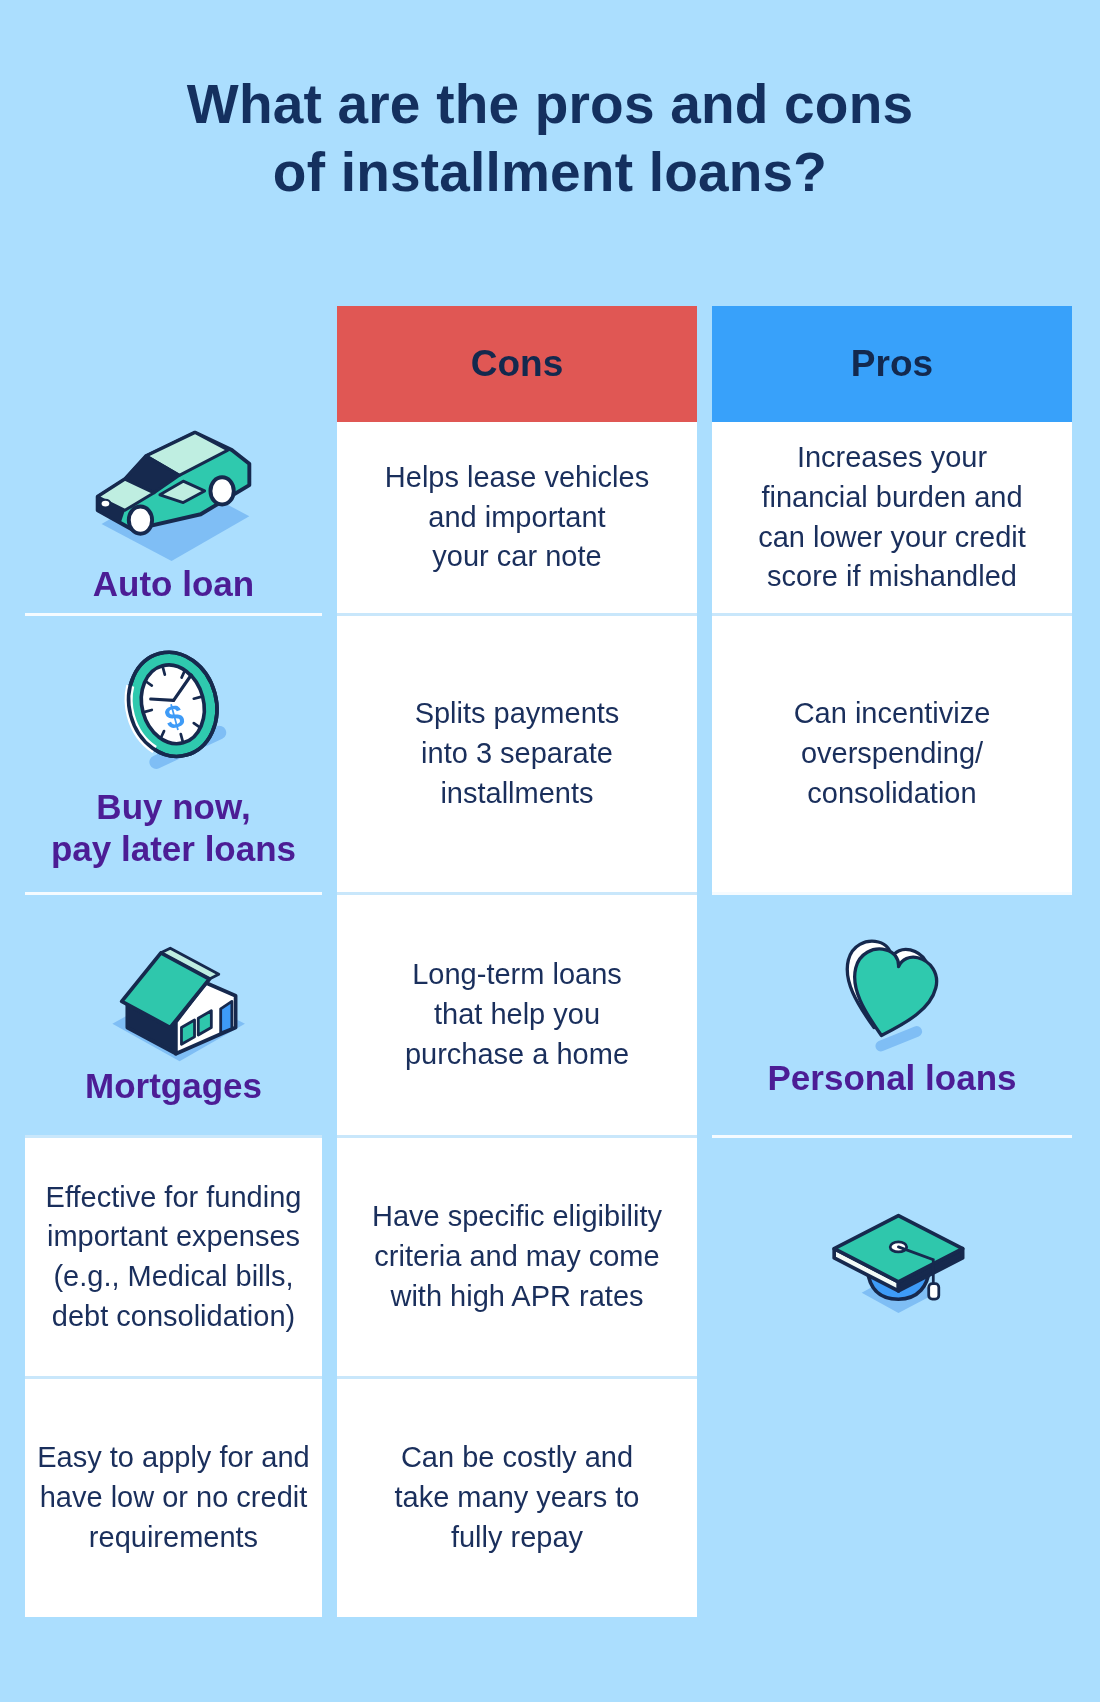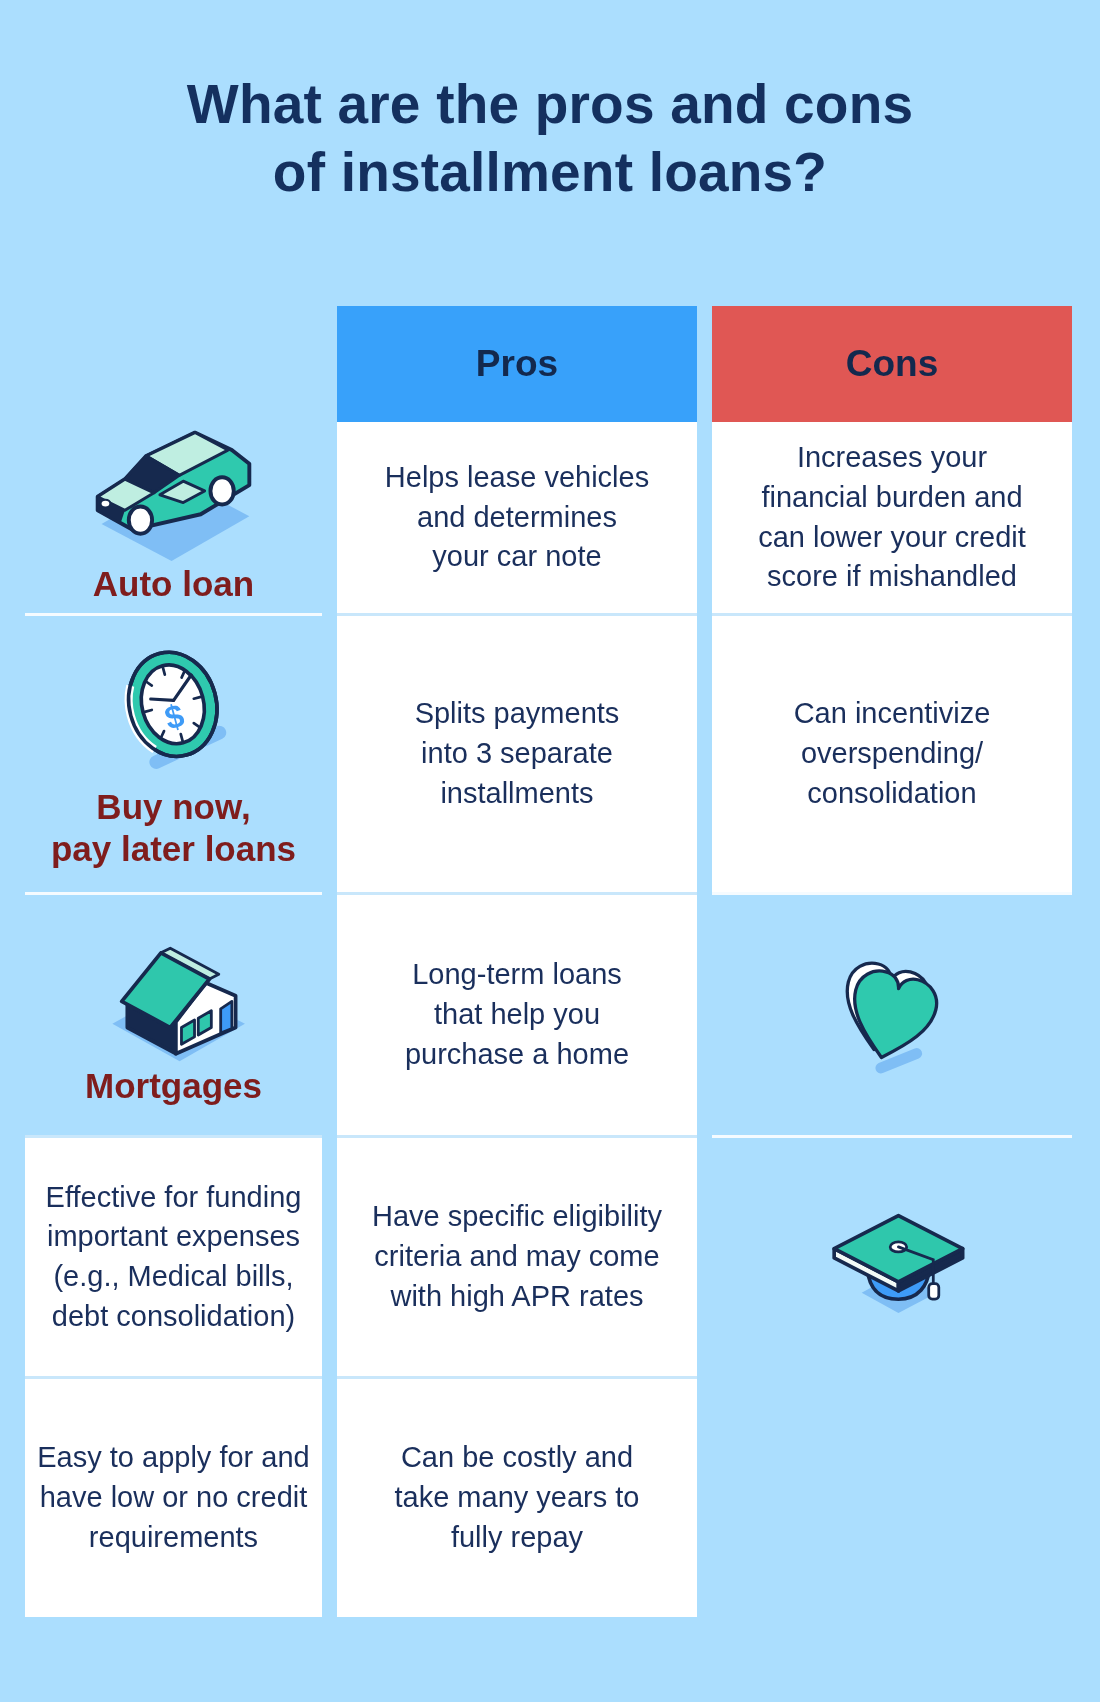--- a/index.html
+++ b/index.html
@@ -38,43 +38,43 @@
   .cell-text {
     font-size:29px; line-height:1.37; color:#1A2F5C;
     white-space:pre-line;
   }
   .bt  { border-top:3px solid #C9E7FB; }
   .label-cell { display:flex; align-items:center; justify-content:center; }
   .btl { border-top:3px solid rgba(255,255,255,0.88); }
   .label-inner { display:flex; flex-direction:column; align-items:center; }
   .label-inner.up { margin-top:-16px; }
   .row-label {
-    font-size:35px; font-weight:700; color:#7f1d1d;
+    font-size:35px; font-weight:700; color:#4c1d95;
     text-align:center; line-height:1.2; white-space:pre-line; margin-top:2px;
   }
   .icon-svg { display:block; }
 </style>
 </head>
 <body>
 
 <div class="page">
 
   <div class="title-wrap">
     <h1 class="title">What are the pros and cons
 of installment loans?</h1>
   </div>
 
   <div class="grid">
 
     <div></div>
+    <div class="hdr hdr-cons">
+      <span>Cons</span>
+    </div>
     <div class="hdr hdr-pros">
       <span>Pros</span>
-    </div>
-    <div class="hdr hdr-cons">
-      <span>Cons</span>
     </div>
 
     <div class="label-cell">
       <div class="label-inner up">
         <svg class="icon-svg" width="175" height="146" viewBox="0 0 180 150">
           <polygon points="16,112 96,66 168,104 88,150" fill="#7FBEF5"></polygon>
           <path d="M12,98 L12,84 L40,66 L62,42 L112,18 L150,36 L168,50 L168,72 L118,102 L48,118 Z" fill="#2FC9AE" stroke="#16294E" stroke-width="4" stroke-linejoin="round"></path>
           <polygon points="62,42 112,18 146,36 96,62" fill="#BFEEE1" stroke="#16294E" stroke-width="3" stroke-linejoin="round"></polygon>
           <polygon points="40,66 62,42 96,62 70,80" fill="#16294E" stroke="#16294E" stroke-width="3" stroke-linejoin="round"></polygon>
           <polygon points="12,84 40,66 70,80 40,98" fill="#BFEEE1" stroke="#16294E" stroke-width="3" stroke-linejoin="round"></polygon>
@@ -82,21 +82,21 @@
           <polygon points="76,82 100,68 122,78 100,90" fill="#BFEEE1" stroke="#16294E" stroke-width="3" stroke-linejoin="round"></polygon>
           <ellipse cx="56" cy="108" rx="12" ry="14" fill="#FFFFFF" stroke="#16294E" stroke-width="4"></ellipse>
           <ellipse cx="140" cy="78" rx="12" ry="14" fill="#FFFFFF" stroke="#16294E" stroke-width="4"></ellipse>
           <ellipse cx="20" cy="91" rx="5" ry="4" fill="#FFFFFF" stroke="#16294E" stroke-width="2"></ellipse>
         </svg>
         <div class="row-label">Auto loan</div>
       </div>
     </div>
     <div class="cell">
       <div class="cell-text">Helps lease vehicles
-and determines
+and important
 your car note</div>
     </div>
     <div class="cell">
       <div class="cell-text">Increases your
 financial burden and
 can lower your credit
 score if mishandled</div>
     </div>
 
     <div class="label-cell btl">
@@ -163,20 +163,21 @@
 
     <div class="label-cell btl">
       <div class="label-inner">
         <svg class="icon-svg" width="132" height="124" viewBox="0 0 160 150">
           <rect x="58" y="124" width="60" height="13" rx="6.5" transform="rotate(-22 88 130)" fill="#7FBEF5"></rect>
           <g transform="rotate(14 80 75)">
             <path d="M80,128 C52,104 30,82 30,56 C30,38 44,26 60,26 C70,26 78,32 80,42 C82,32 90,26 100,26 C116,26 130,38 130,56 C130,82 108,104 80,128 Z" transform="translate(-11,-7)" fill="#FFFFFF" stroke="#16294E" stroke-width="4" stroke-linejoin="round"></path>
             <path d="M80,128 C52,104 30,82 30,56 C30,38 44,26 60,26 C70,26 78,32 80,42 C82,32 90,26 100,26 C116,26 130,38 130,56 C130,82 108,104 80,128 Z" fill="#2FC9AE" stroke="#16294E" stroke-width="4" stroke-linejoin="round"></path>
           </g>
         </svg>
+        <div class="row-label">Personal loans</div>
       </div>
     </div>
     <div class="cell bt">
       <div class="cell-text">Effective for funding
 important expenses
 (e.g., Medical bills,
 debt consolidation)</div>
     </div>
     <div class="cell bt">
       <div class="cell-text">Have specific eligibility

